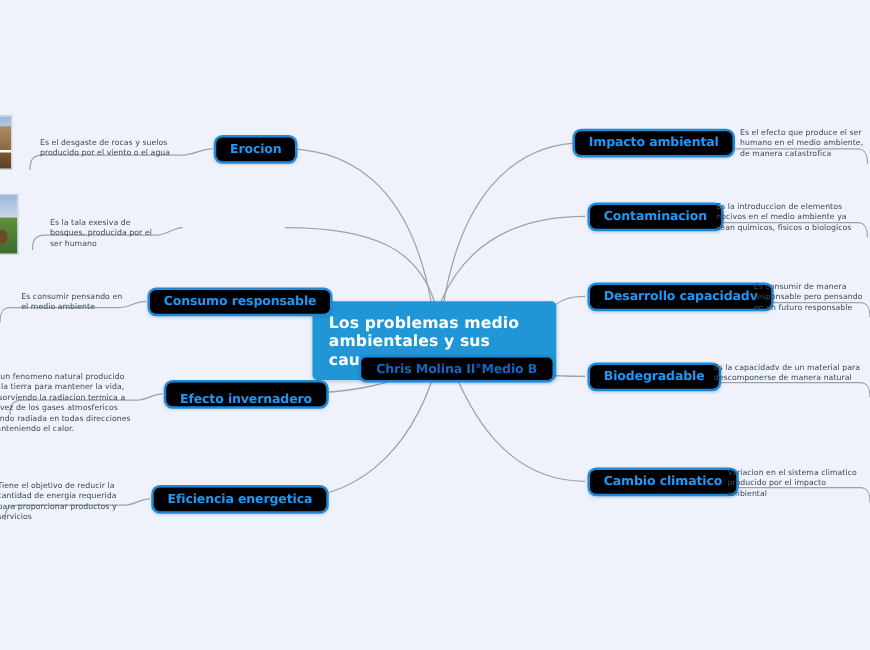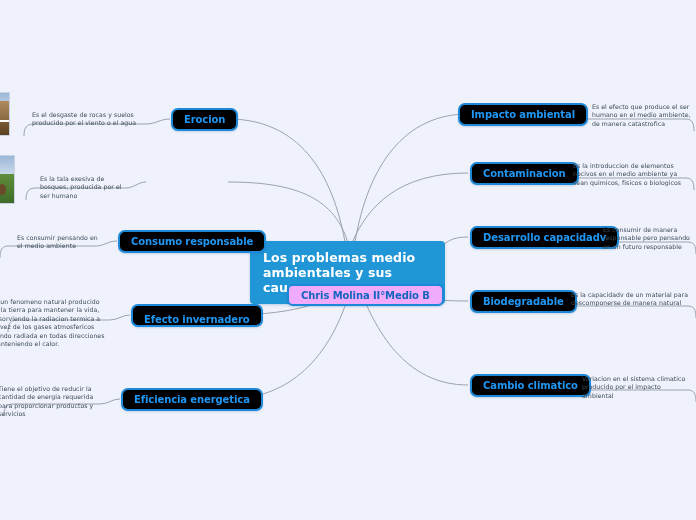--- a/index.html
+++ b/index.html
@@ -56,21 +56,21 @@
     border-radius: 4px;
     font-size: 12.5px;
     line-height: 15px;
     padding: 9px 13px;
     display: block;
     white-space: normal;
     letter-spacing: 0.1px;
     box-shadow: 0 1px 3px rgba(30,90,160,0.25);
   }
   .node-sub {
-    background: #f0abfc;
+    background: #000000;
     border: 2px solid #1e88d8;
     color: #1565c0;
     font-size: 10px;
     padding: 0 12px;
     height: 22px;
     border-radius: 6px;
     box-shadow: 0 1px 2px rgba(30,90,160,0.20);
   }
 
   

